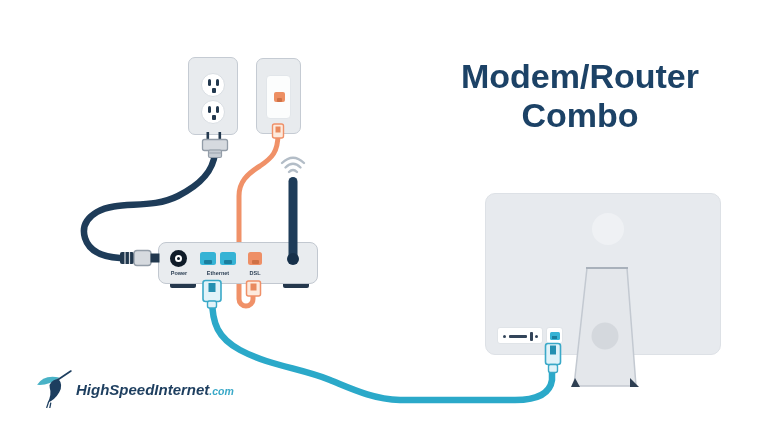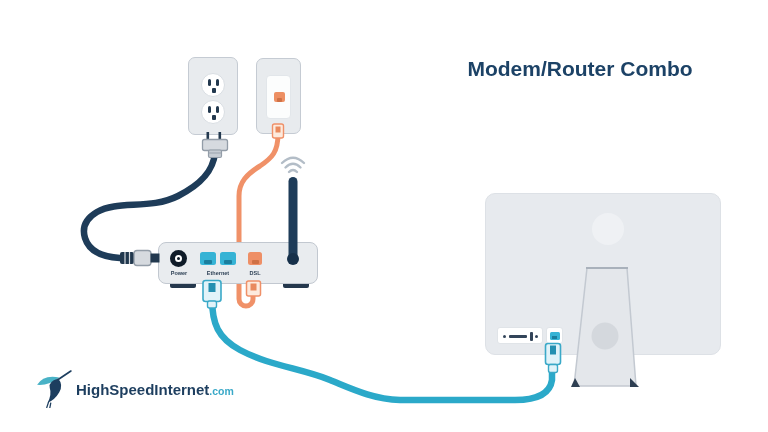--- a/index.html
+++ b/index.html
@@ -2,21 +2,21 @@
 <html><head>
 <meta charset="utf-8">
 <style>
   html,body{margin:0;padding:0;background:#fff;}
   .stage{position:relative;width:768px;height:432px;background:#ffffff;overflow:hidden;
          font-family:"Liberation Sans",sans-serif;}
   .abs{position:absolute;}
   svg{position:absolute;left:0;top:0;}
 
   
-  .title{left:430px;top:57px;width:300px;text-align:center;font-size:21px;font-weight:700;
+  .title{left:430px;top:57px;width:300px;text-align:center;font-size:34px;font-weight:700;
          color:#1c4266;letter-spacing:0px;}
 
   
   .plate{background:#e8ebee;border:1.5px solid #c5cbd3;border-radius:7px;box-sizing:border-box;}
   .socket{position:absolute;width:24px;height:24px;background:#ffffff;border:1px solid #d9dee3;
           border-radius:50%;box-sizing:border-box;}
   .slot{position:absolute;width:3px;height:6.5px;background:#22384e;border-radius:1.5px;}
   .ground{position:absolute;width:4.5px;height:5px;background:#22384e;border-radius:1px;}
   .jack-inner{position:absolute;left:9px;top:16px;width:25px;height:44px;background:#fcfdfd;
               border:1px solid #e2e6ea;border-radius:4px;box-sizing:border-box;}
@@ -47,21 +47,21 @@
   .pd-dot{position:absolute;width:3px;height:3px;border-radius:50%;background:#33455a;top:6.5px;}
   .pd-line{position:absolute;left:11px;top:7px;width:18px;height:2.5px;border-radius:1px;background:#33455a;}
   .pd-bar{position:absolute;left:32px;top:3.5px;width:2.5px;height:9px;border-radius:1px;background:#33455a;}
   .esq{position:absolute;left:60px;top:133px;width:17px;height:17px;background:#ffffff;
        border:1px solid #e0e4e8;border-radius:3px;box-sizing:border-box;}
   .esq-port{position:absolute;left:2.5px;top:3.5px;width:10px;height:8px;background:#36b3d5;border-radius:1.5px;}
   .esq-port::after{content:'';position:absolute;left:2.5px;bottom:1px;width:5px;height:2.5px;background:#1b7e9e;}
 
   
   .logo{left:36px;top:370px;width:220px;height:42px;}
-  .logo-text{position:absolute;left:40px;top:11px;font-size:15px;font-weight:700;color:#1d3e5f;white-space:nowrap;}
+  .logo-text{position:absolute;left:40px;top:11px;font-size:15px;font-weight:700;color:#1d3e5f;white-space:nowrap;font-style:italic;}
   .logo-tld{font-size:10.5px;font-weight:700;color:#3aa9c8;}
 
   .z1{z-index:1;} .z2{z-index:2;} .z3{z-index:3;} .z4{z-index:4;}
 </style>
 </head>
 <body>
 
 <div class="stage">
 
   <svg class="z1" width="768" height="432" viewBox="0 0 768 432">

